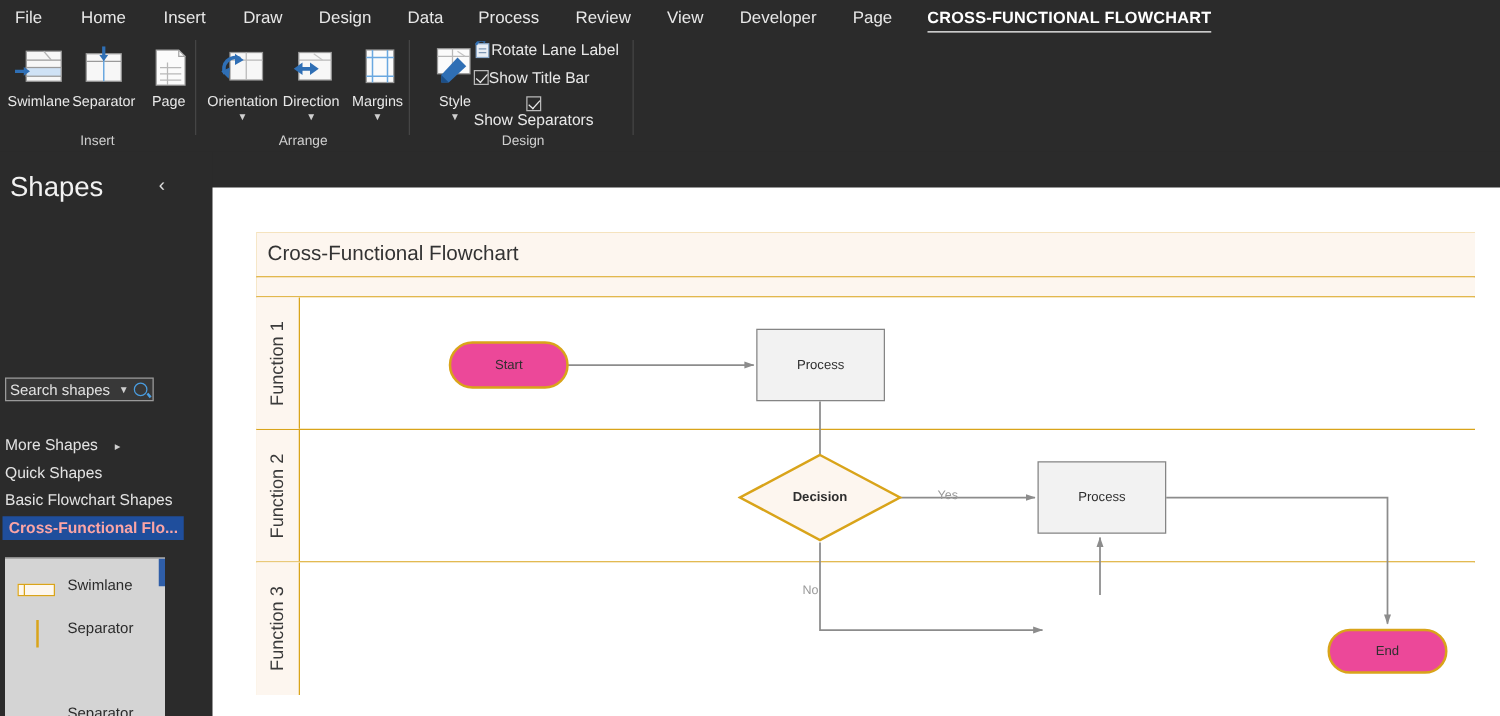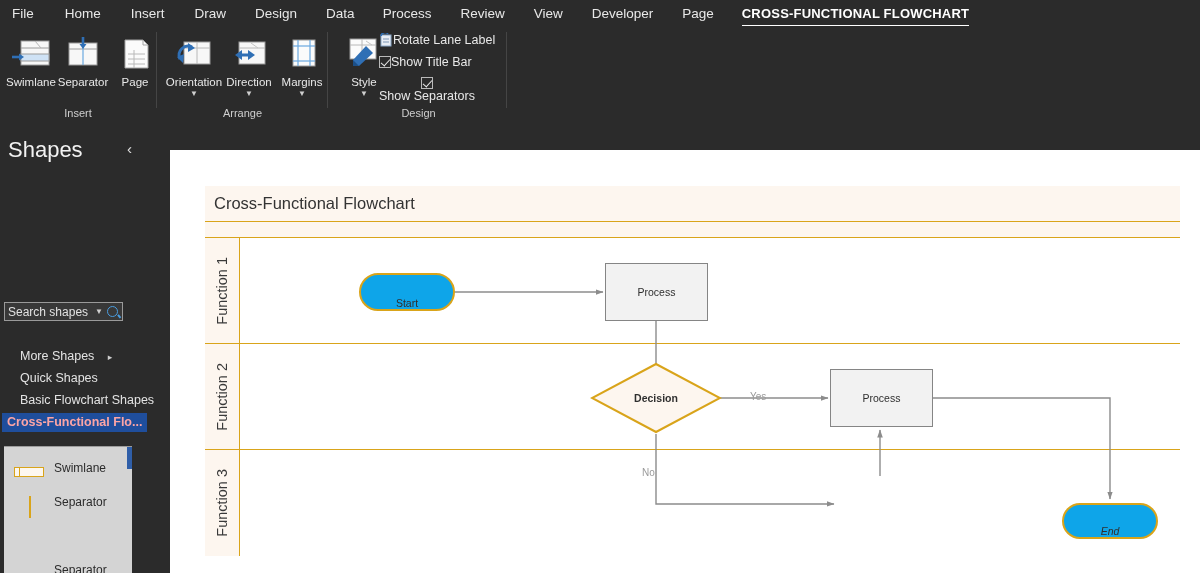--- a/index.html
+++ b/index.html
@@ -106,21 +106,21 @@
   .search-shapes .mg {
     width: 11px; height: 11px; border: 1.5px solid #4a9de0; border-radius: 50%;
     position: relative; margin-right: 4px;
   }
   .search-shapes .mg::after {
     content: ""; position: absolute; width: 1.5px; height: 4px; background: #4a9de0;
     right: -1px; bottom: -3px; transform: rotate(-40deg); transform-origin: top;
   }
 
   .stencil-link {
-    position: absolute; left: 20px; color: #e3e3e3; font-size: 12.5px;
+    position: absolute; left: 4px; color: #e3e3e3; font-size: 12.5px;
     cursor: default; white-space: nowrap;
   }
   .stencil-link .arr { color: #cfcfcf; font-size: 9px; margin-left: 10px; }
   .stencil-link.selected {
     background: #1f4e9c; color: #fca5a5; font-weight: bold;
     padding: 2px 5px 3px 5px; left: 2px;
   }
 
   
   .stencil-box {
@@ -195,21 +195,21 @@
   }
   .lane-hdr span {
     writing-mode: vertical-rl; transform: rotate(180deg);
     font-size: 14.5px; color: #3a3a3a; white-space: nowrap;
   }
 
   
   .node { position: absolute; display: flex; align-items: center; justify-content: center; }
   .node .cap { font-size: 10.5px; color: #2f2f2f; }
   .terminator {
-    background: #0ea5e9; border: 2px solid #d9a41a; border-radius: 22px; align-items: flex-end;
+    background: #ec4899; border: 2px solid #d9a41a; border-radius: 22px;
   }
   .process { background: #f2f2f2; border: 1.6px solid #858585; }
   .diamond-wrap { position: absolute; }
   .diamond-wrap svg { position: absolute; left: 0; top: 0; }
   .diamond-wrap .cap {
     position: absolute; left: 0; top: 0; right: 0; bottom: 0;
     display: flex; align-items: center; justify-content: center;
     font-size: 10.5px; color: #2f2f2f;
   }
   .edge-label {
@@ -479,21 +479,21 @@
         <svg width="132" height="72" viewBox="0 0 132 72">
           <polygon points="66,2 130,36 66,70 2,36" fill="#fdf6ef" stroke="#d9a41a" stroke-width="2"></polygon>
         </svg>
         <span class="cap">Decision</span>
       </div>
 
       <div class="node process" style="left:625px; top:183px; width:103px; height:58px;">
         <span class="cap">Process</span>
       </div>
 
-      <div class="node terminator" style="left:857px; top:317px; width:96px; height:36px;font-style:italic;">
+      <div class="node terminator" style="left:857px; top:317px; width:96px; height:36px;">
         <span class="cap">End</span>
       </div>
 
       <div class="edge-label" style="left:545px; top:205px;">Yes</div>
       <div class="edge-label" style="left:437px; top:281px;">No</div>
 
     </div>
   </div>
 
 </div>

